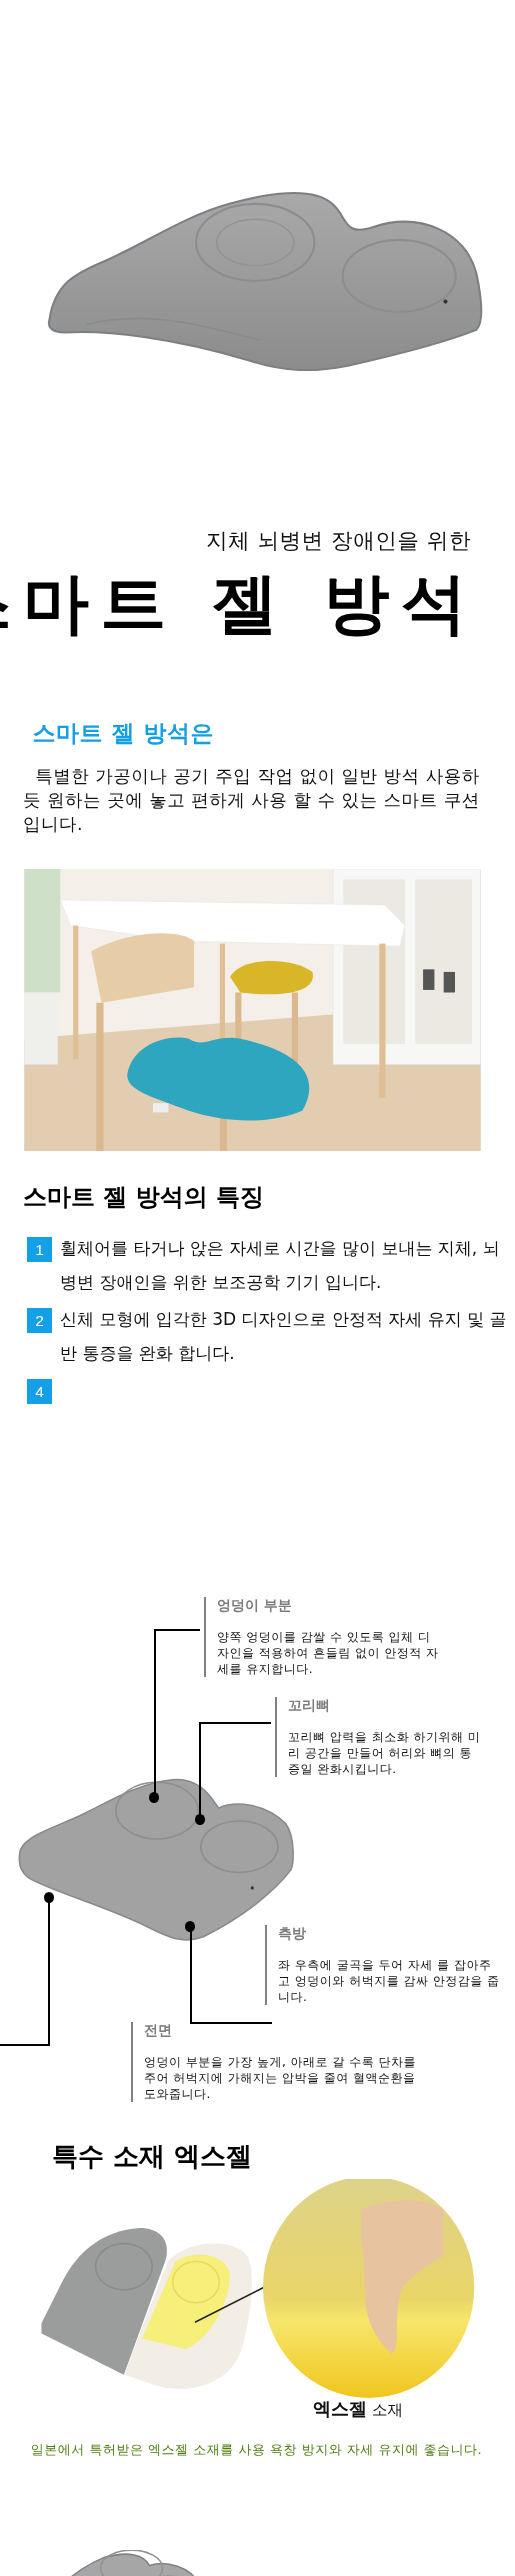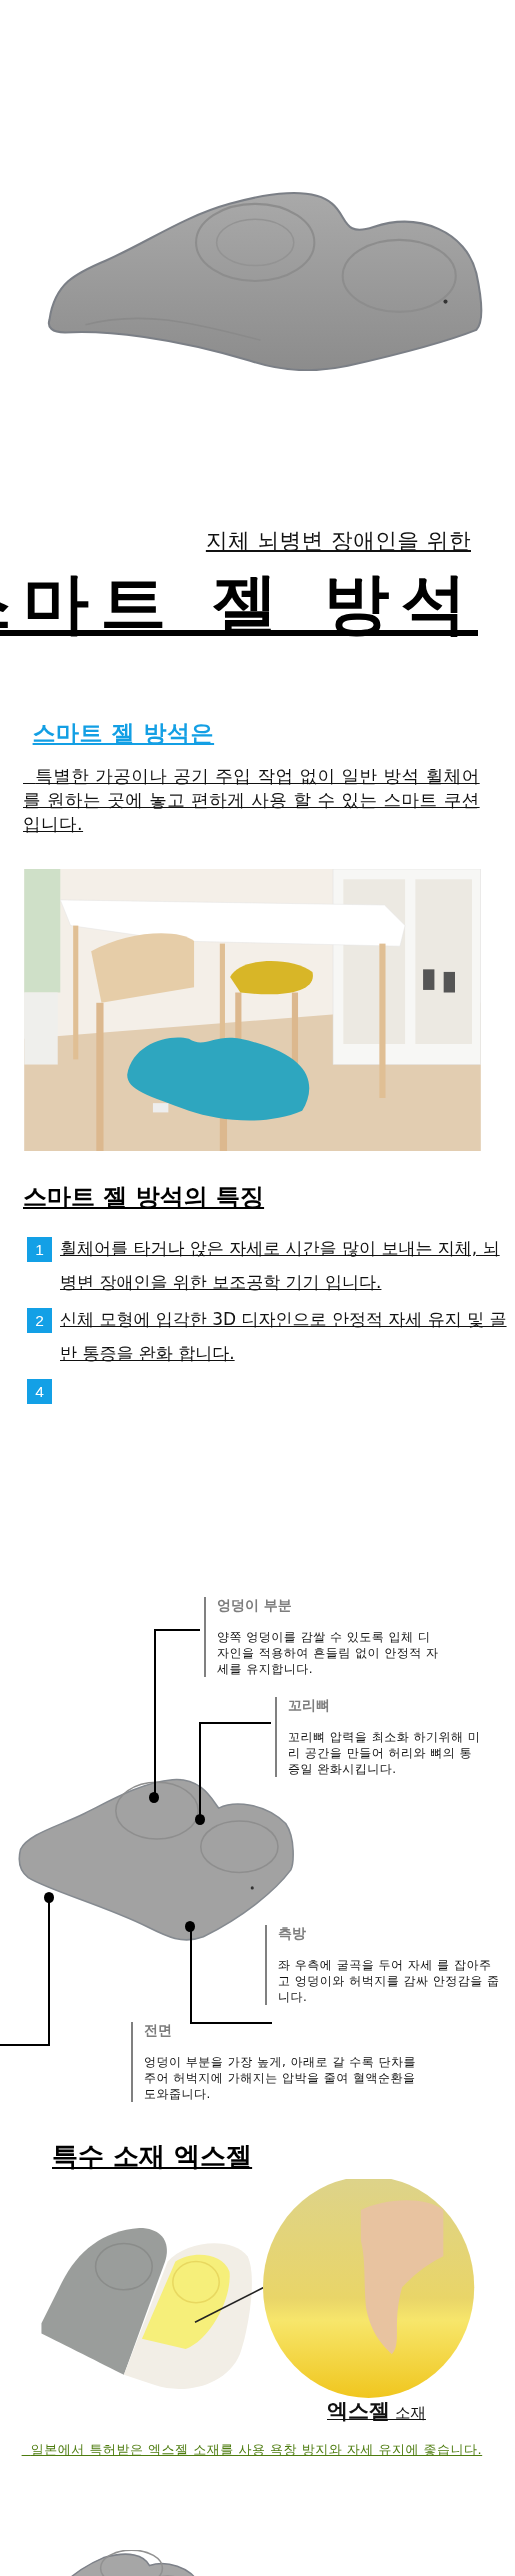--- a/index.html
+++ b/index.html
@@ -1,18 +1,18 @@
 <!DOCTYPE html>
 <html style="font-size:8.2px"><head>
 <meta charset="utf-8">
 <style>
   * { margin: 0; padding: 0; box-sizing: border-box; }
   html, body { width: 515px; background: #ffffff; }
   body { font-family: "DejaVu Sans", "Liberation Sans", sans-serif; color: #111; position: relative; height: 3026px; overflow: hidden; }
-  .abs { position: absolute; text-decoration: underline; }
+  .abs { position: absolute; }
 
   
   .hero-cushion { left: 44px; top: 155px; width: 443px; height: 216px; }
 
   
   svg { display: block; }
 
   .subtitle { right: 44px; top: 526px; font-size: 21.6px; letter-spacing: 0.5px; color: #111; white-space: nowrap; }
   .main-title { right: 37px; top: 571px; font-size: 66px; font-weight: bold; letter-spacing: 11.3px; color: #000; white-space: nowrap; line-height: 1; }
 
@@ -30,21 +30,21 @@
   .diagram { left: 0; top: 1571px; width: 515px; height: 515px; }
   .callout { position: absolute; border-left: 2.6px solid #808080; padding-left: 11px; }
   .callout .c-title { font-size: 14px; font-weight: bold; color: #7d7d7d; line-height: 17.5px; margin-bottom: 14.4px; }
   .callout .c-body { font-size: 12px; color: #111; line-height: 16px; letter-spacing: 0.5px; }
   .leader { position: absolute; background: #000; }
   .dot { position: absolute; width: 10.3px; height: 11.3px; border-radius: 50%; background: #000; }
 
   .xgel-heading { left: 52px; top: 2107px; font-size: 26px; font-weight: bold; color: #000; white-space: nowrap; margin-top: 32px; }
   .xgel-figure { left: 31px; top: 2179px; width: 464px; height: 237px; }
   .xgel-caption { left: 313px; top: 2397px; font-size: 15.5px; color: #111; white-space: nowrap; }
-  .xgel-caption b { font-size: 21px; margin-left: 14px; }
+  .xgel-caption b { font-size: 18px; }
   .xgel-para { left: 21.6px; top: 2436px; width: 474px; font-size: 13px; line-height: 27px; color: #4d7c0f; letter-spacing: 0.5px; }
 
   .two-cushions { left: 31px; top: 2550px; width: 464px; height: 191px; }
 </style>
 </head>
 <body>
 
 <div class="abs hero-cushion">
   <svg width="443" height="216" viewBox="0 0 860 420">
     <defs>
@@ -59,21 +59,21 @@
     <ellipse cx="690" cy="235" rx="110" ry="70" fill="none" stroke="#8d8d8d" stroke-width="4"></ellipse>
     <path d="M 80 330 C 200 300, 300 330, 420 360" fill="none" stroke="#8a8a8a" stroke-width="3"></path>
     <circle cx="780" cy="285" r="4" fill="#333"></circle>
   </svg>
 </div>
 
 <div class="abs subtitle">지체 뇌병변 장애인을 위한</div>
 <div class="abs main-title">스마트 젤 방석</div>
 
 <div class="abs intro-heading">스마트 젤 방석은</div>
-<div class="abs intro-para" style="white-space: pre-wrap;">  특별한 가공이나 공기 주입 작업 없이 일반 방석 휠체어를 원하는 곳에 놓고 편하게 사용 할 수 있는 스마트 쿠션입니다.</div>
+<div class="abs intro-para" style="white-space: pre-wrap;">  특별한 가공이나 공기 주입 작업 없이 일반 방석 사용하듯 원하는 곳에 놓고 편하게 사용 할 수 있는 스마트 쿠션입니다.</div>
 
 <div class="abs photo">
   <svg width="457" height="282" viewBox="0 0 887 548">
     <rect width="887" height="548" fill="#f4efe8"></rect>
 
     <path d="M0 330 L887 260 L887 548 L0 548 Z" fill="#e2cdb1"></path>
 
     <rect x="600" y="0" width="287" height="380" fill="#f7f7f5" stroke="#e0e0e0"></rect>
     <rect x="620" y="20" width="120" height="320" fill="#ece9e2"></rect>
     <rect x="760" y="20" width="110" height="320" fill="#ece9e2"></rect>

